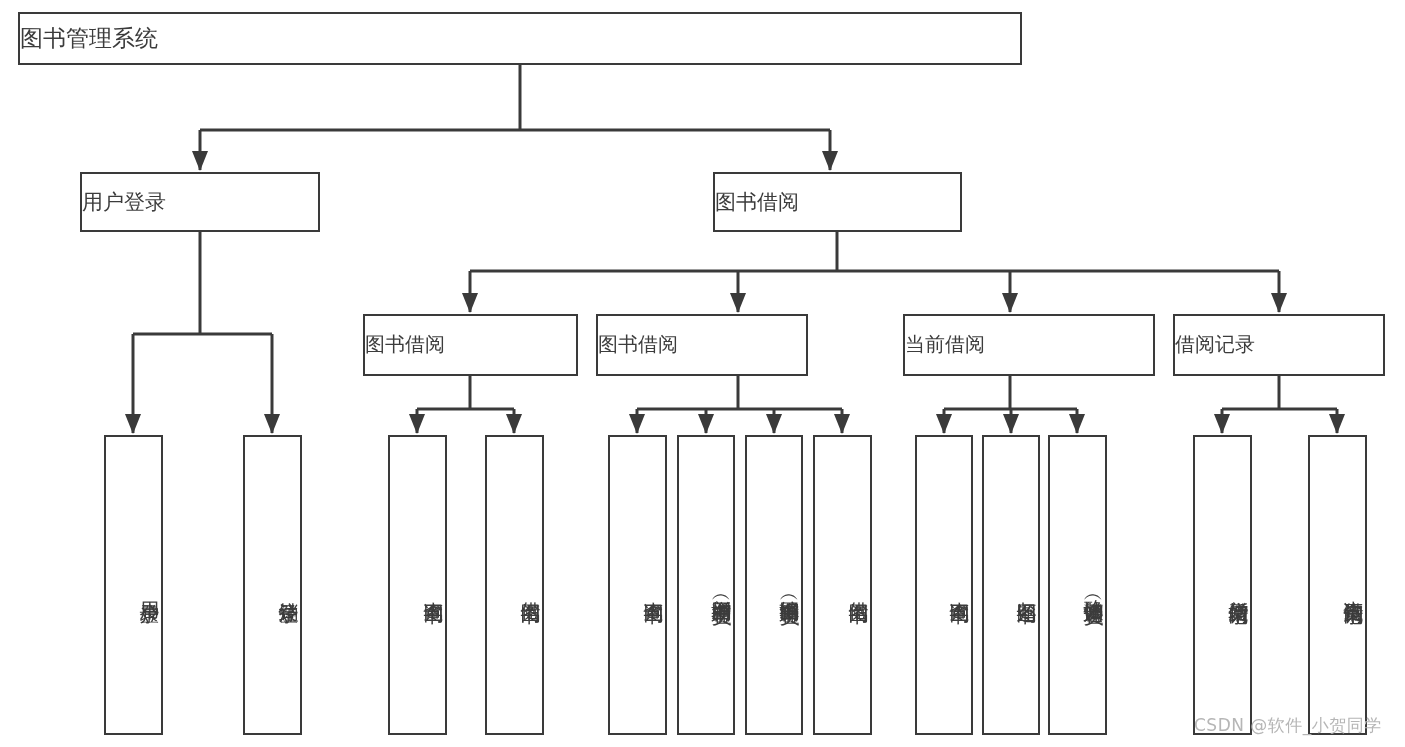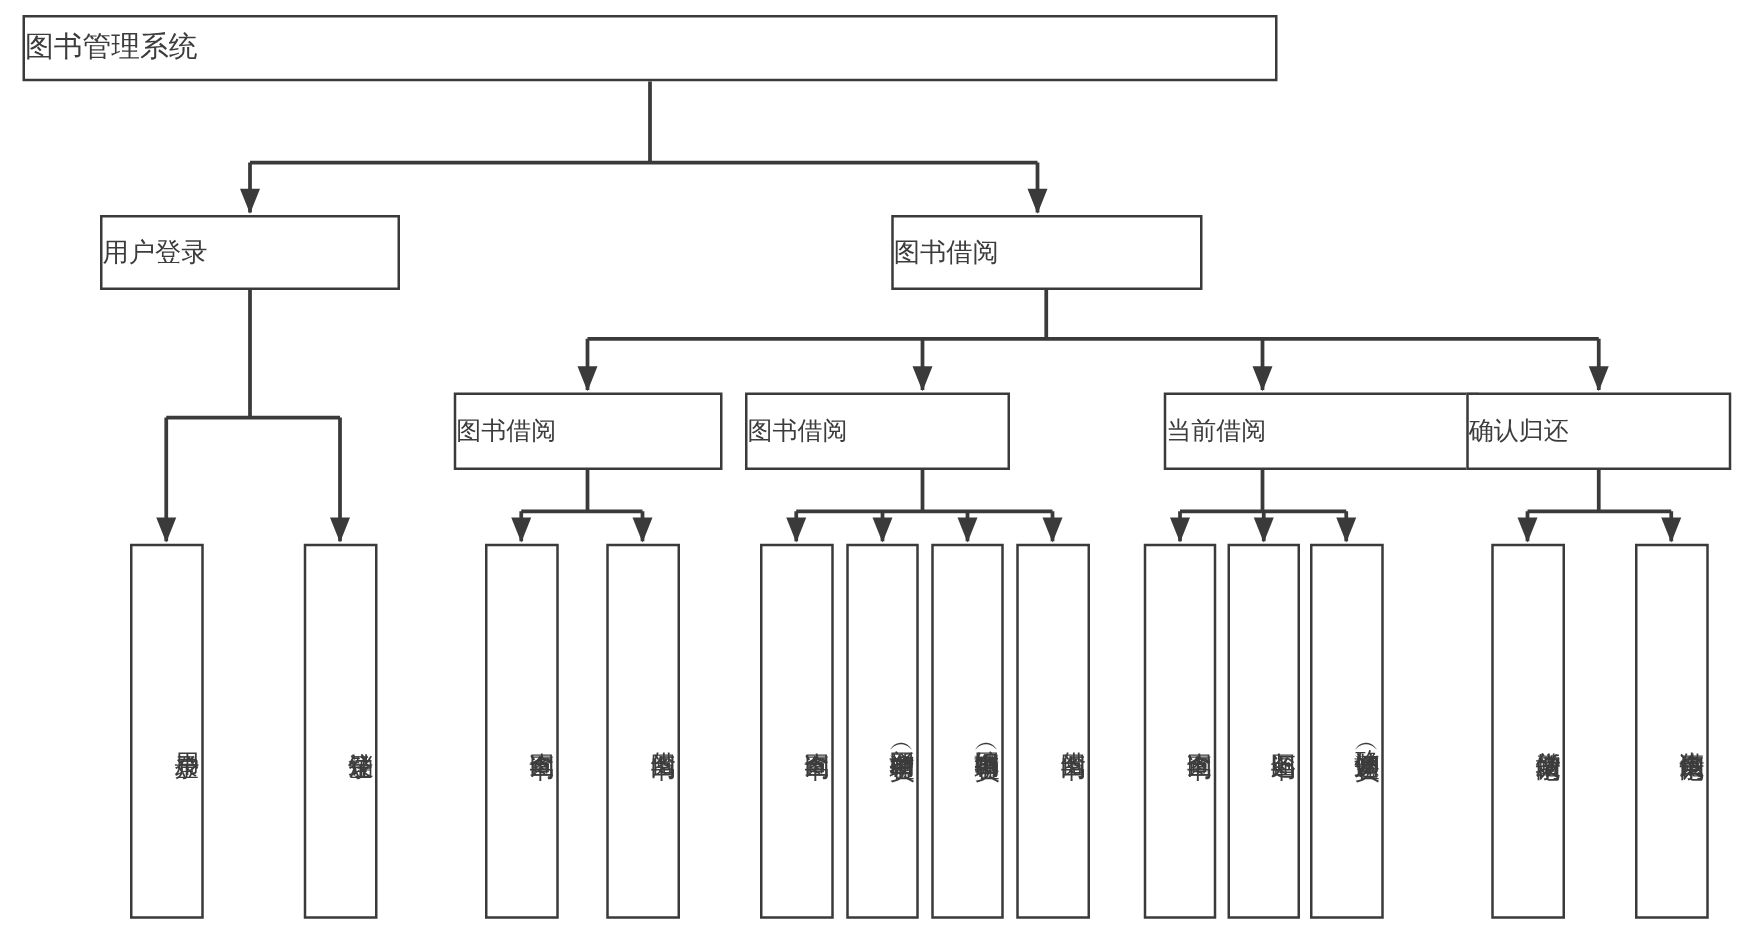--- a/index.html
+++ b/index.html
@@ -140,25 +140,25 @@
       </div>
       <div class="node node-l1" id="node-l1-book-manage" style="left: 713px; top: 172px; width: 249px; height: 60px;">
         <span class="leaf-text">图书借阅</span>
       </div>
       <div class="node node-l2" id="node-l2-new-book" style="left: 363px; top: 314px; width: 215px; height: 62px;">
         <span class="leaf-text">图书借阅</span>
       </div>
       <div class="node node-l2" id="node-l2-borrow" style="left: 596px; top: 314px; width: 212px; height: 62px;">
         <span class="leaf-text">图书借阅</span>
       </div>
-      <div class="node node-l2" id="node-l2-current" style="left: 903px; top: 314px; width: 252px; height: 62px; margin-left: 28px;">
+      <div class="node node-l2" id="node-l2-current" style="left: 903px; top: 314px; width: 252px; height: 62px;">
         <span class="leaf-text">当前借阅</span>
       </div>
       <div class="node node-l2" id="node-l2-record" style="left: 1173px; top: 314px; width: 212px; height: 62px;">
-        <span class="leaf-text">确认归还</span>
+        <span class="leaf-text">借阅记录</span>
       </div>
       <div class="node node-leaf" id="node-leaf-user-login" style="left: 104px; top: 435px; width: 59px; height: 300px;">
         <span class="leaf-text">用户登录</span>
       </div>
       <div class="node node-leaf" id="node-leaf-logout" style="left: 243px; top: 435px; width: 59px; height: 300px;">
         <span class="leaf-text">注销登录</span>
       </div>
       <div class="node node-leaf" id="node-leaf-query-book-1" style="left: 388px; top: 435px; width: 59px; height: 300px;">
         <span class="leaf-text">查询图书</span>
       </div>
@@ -187,14 +187,15 @@
         <span class="leaf-text">确认归还（管理员）</span>
       </div>
       <div class="node node-leaf" id="node-leaf-add-record" style="left: 1193px; top: 435px; width: 59px; height: 300px;">
         <span class="leaf-text">新增借阅记录</span>
       </div>
       <div class="node node-leaf" id="node-leaf-query-record" style="left: 1308px; top: 435px; width: 59px; height: 300px;">
         <span class="leaf-text">查询借阅记录</span>
       </div>
     </div>
 
+  <div class="watermark" style="left:1194px; top:714px;">CSDN @软件_小贺同学</div>
 
 </div>
 
 </body></html>

